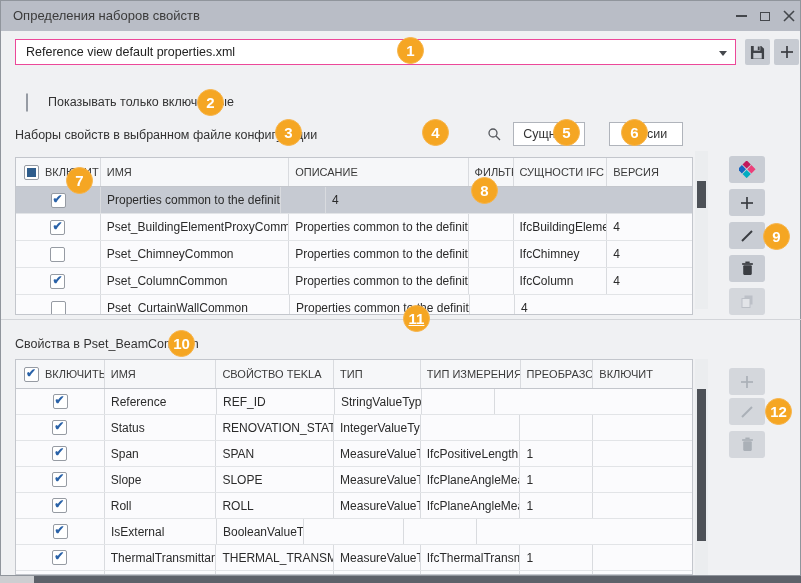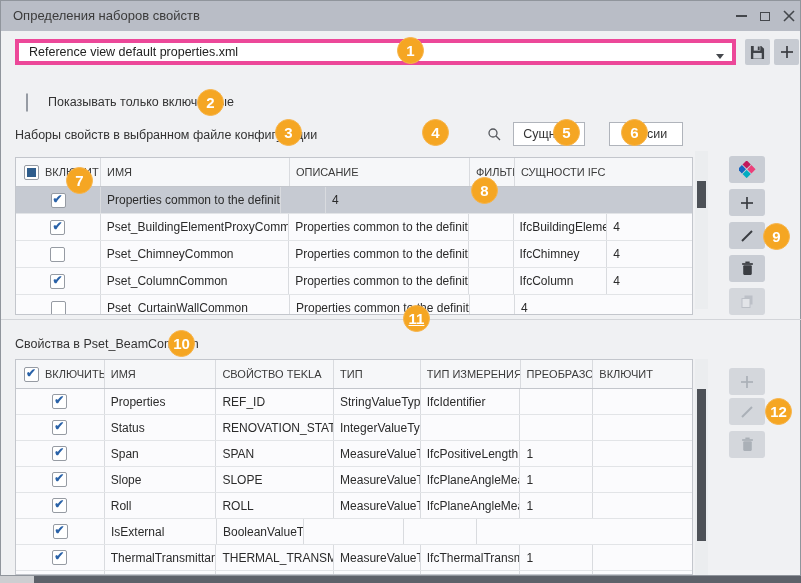--- a/index.html
+++ b/index.html
@@ -9,21 +9,21 @@
   
   .window{position:absolute;left:0;top:0;width:801px;height:576px;background:#f0f1f3;
           border:1px solid #90959c;box-sizing:border-box;box-shadow:2px 3px 6px rgba(0,0,0,.3);}
   .titlebar{position:absolute;left:0;top:0;width:100%;height:30px;background:#b9bdc6;}
   .title{position:absolute;left:12px;top:7px;font-size:13px;color:#3b3b3b;}
   .winbtn{position:absolute;top:4px;width:22px;height:22px;display:flex;align-items:center;justify-content:center;cursor:default;}
   .min-glyph{width:11px;height:2px;background:#44474c;}
   .max-glyph{width:10px;height:9px;border:1.5px solid #44474c;box-sizing:border-box;}
   
   .combo{position:absolute;left:14px;top:38px;width:721px;height:26px;background:#fff;
-         border:4px solid #ec4899;box-sizing:border-box;display:flex;align-items:center;
+         border:1px solid #ec4899;box-sizing:border-box;display:flex;align-items:center;
          padding:0 22px 0 10px;font-size:12.5px;color:#222;}
   .combo-arrow{position:absolute;right:8px;top:11px;width:0;height:0;
          border-left:4.5px solid transparent;border-right:4.5px solid transparent;border-top:5px solid #45484d;}
   .toolbtn{position:absolute;top:38px;width:25px;height:26px;background:#c7cbd2;border-radius:2px;
          display:flex;align-items:center;justify-content:center;}
   .cb{width:15px;height:15px;background:#fff;border:1px solid #969ba3;border-radius:2px;
       position:relative;flex:none;box-sizing:border-box;}
   .cb.checked::after{content:"\2714";position:absolute;left:1px;top:-2px;font-size:12px;color:#2a62a8;font-weight:bold;line-height:15px;}
   .cb.partial::after{content:"";position:absolute;left:2px;top:2px;width:9px;height:9px;background:#2f5d8c;}
   .lbl{font-size:12.5px;color:#333;}
@@ -126,20 +126,21 @@
   <div class="tbl tbl1" style="top:156px;height:158px;">
     <div class="hrow">
       <div class="cell chk c1a">
         <span class="cb partial"></span>
         <span>ВКЛЮЧИТ</span>
       </div>
       <div class="cell c1b">ИМЯ</div>
       <div class="cell c1c">ОПИСАНИЕ</div>
       <div class="cell c1d">ФИЛЬТР</div>
       <div class="cell c1e">СУЩНОСТИ IFC</div>
+      <div class="cell c1f">ВЕРСИЯ</div>
     </div>
 
     <div class="drow selected">
       <div class="cell cbc c1a">
           <span class="cb checked"></span>
         </div>
       <div class="cell c1c">Properties common to the definition</div>
       <div class="cell c1d"></div>
       <div class="cell c1f">4</div>
     </div>
@@ -238,24 +239,23 @@
       <div class="cell c2d">ТИП</div>
       <div class="cell c2e">ТИП ИЗМЕРЕНИЯ</div>
       <div class="cell c2f">ПРЕОБРАЗОВАН</div>
       <div class="cell c2g">ВКЛЮЧИТ</div>
     </div>
 
     <div class="drow">
       <div class="cell cbc c2a">
           <span class="cb checked"></span>
         </div>
-      <div class="cell c2b">Properties</div>
+      <div class="cell c2b">Reference</div>
       <div class="cell c2c">REF_ID</div>
       <div class="cell c2d">StringValueType</div>
-      <div class="cell c2e">IfcIdentifier</div>
       <div class="cell c2f"></div>
       <div class="cell c2g"></div>
     </div>
     <div class="drow">
       <div class="cell cbc c2a">
           <span class="cb checked"></span>
         </div>
       <div class="cell c2b">Status</div>
       <div class="cell c2c">RENOVATION_STATUS</div>
       <div class="cell c2d">IntegerValueTyp</div>

